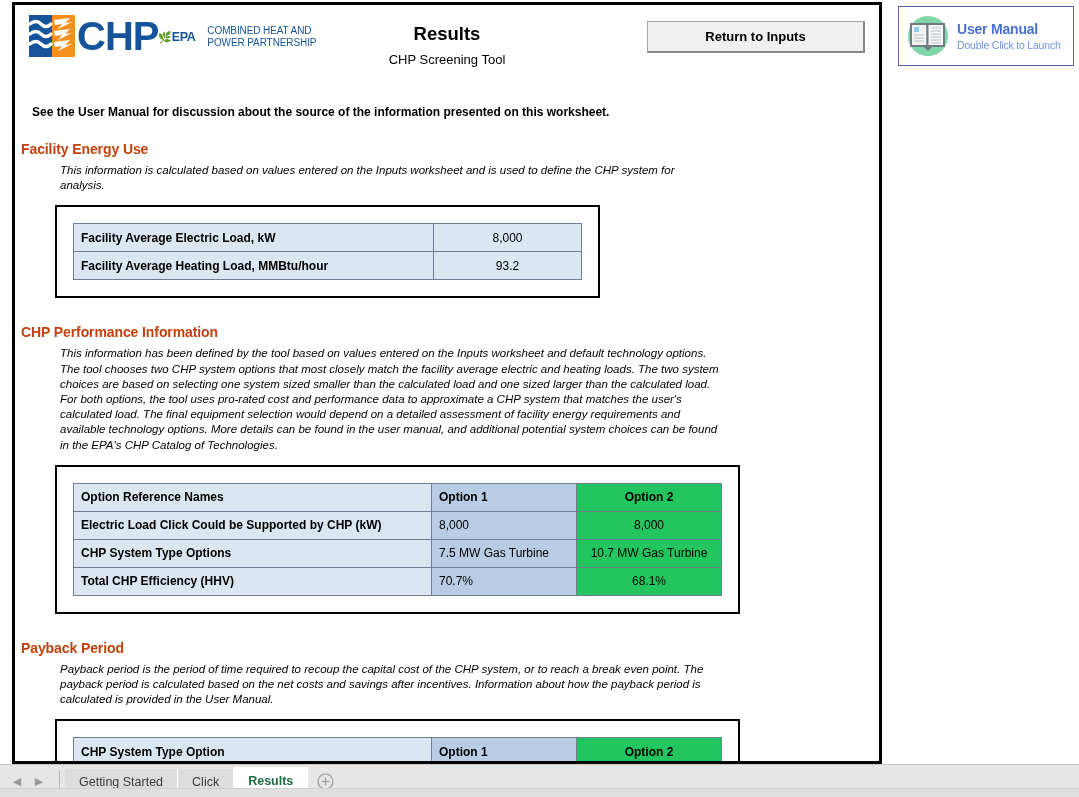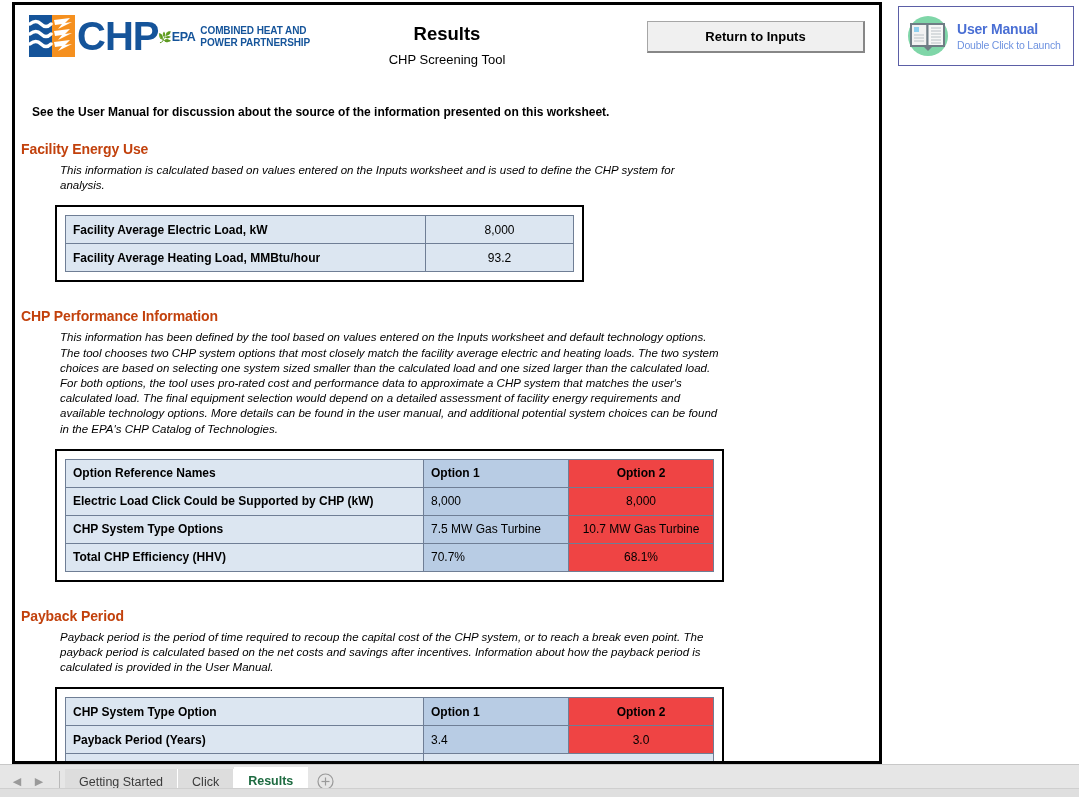--- a/index.html
+++ b/index.html
@@ -42,22 +42,22 @@
   }
   .logo-sub {
     display:flex; align-items:center; margin-top:1px;
   }
   .logo-epa {
     font-size: 12.5px; font-weight: bold; color:#15549a;
     letter-spacing:-0.4px; margin-right:5px; white-space:nowrap;
   }
   .logo-epa .leaf { font-size: 11px; }
   .logo-partner {
-    font-size: 10px; font-weight: bold; color:#15549a;
-    line-height: 11.5px; letter-spacing: -0.1px;
+    font-size: 10px; font-weight: normal; color:#15549a;
+    line-height: 11.5px; letter-spacing: -0.1px; margin-left: 7px;
   }
   .title-block {
     position: absolute; left: 0; right:0; top: 18px;
     text-align: center; pointer-events: none;
   }
   .title-main {
     font-size: 18.5px; font-weight: bold; color:#000;
     line-height: 22px;
   }
   .title-sub {
@@ -102,25 +102,25 @@
     height: 28px;
     font-size: 12px;
     color: #000;
     padding: 0 7px;
     background: #dce6f1;
     white-space: nowrap;
   }
   table.xl .lbl { font-weight: bold; text-align: left; }
   table.xl .val { text-align: center; font-weight: normal; }
   table.xl .opt1 { background: #b8cce4; text-align:left; }
-  table.xl .opt2 { background: #ef4444; text-align:center; }
+  table.xl .opt2 { background: #22c55e; text-align:center; }
   table.xl .opthdr { font-weight: bold; }
   table.xl .span-val { text-align:center; background:#dce6f1; }
   .tbl-outer { border: 2px solid #000; display: inline-block; margin-left: 40px; margin-top: 12px; }
-  .tbl-outer table.xl { margin: 8px; }
+  .tbl-outer table.xl { margin: 16px; }
 
   
   .t-facility .c1 { width: 360px; }
   .t-facility .c2 { width: 148px; }
   .t-perf .c1 { width: 358px; }
   .t-perf .c2 { width: 145px; }
   .t-perf .c3 { width: 145px; }
   .t-pay .c1 { width: 358px; }
   .t-pay .c2 { width: 145px; }
   .t-pay .c3 { width: 145px; }

